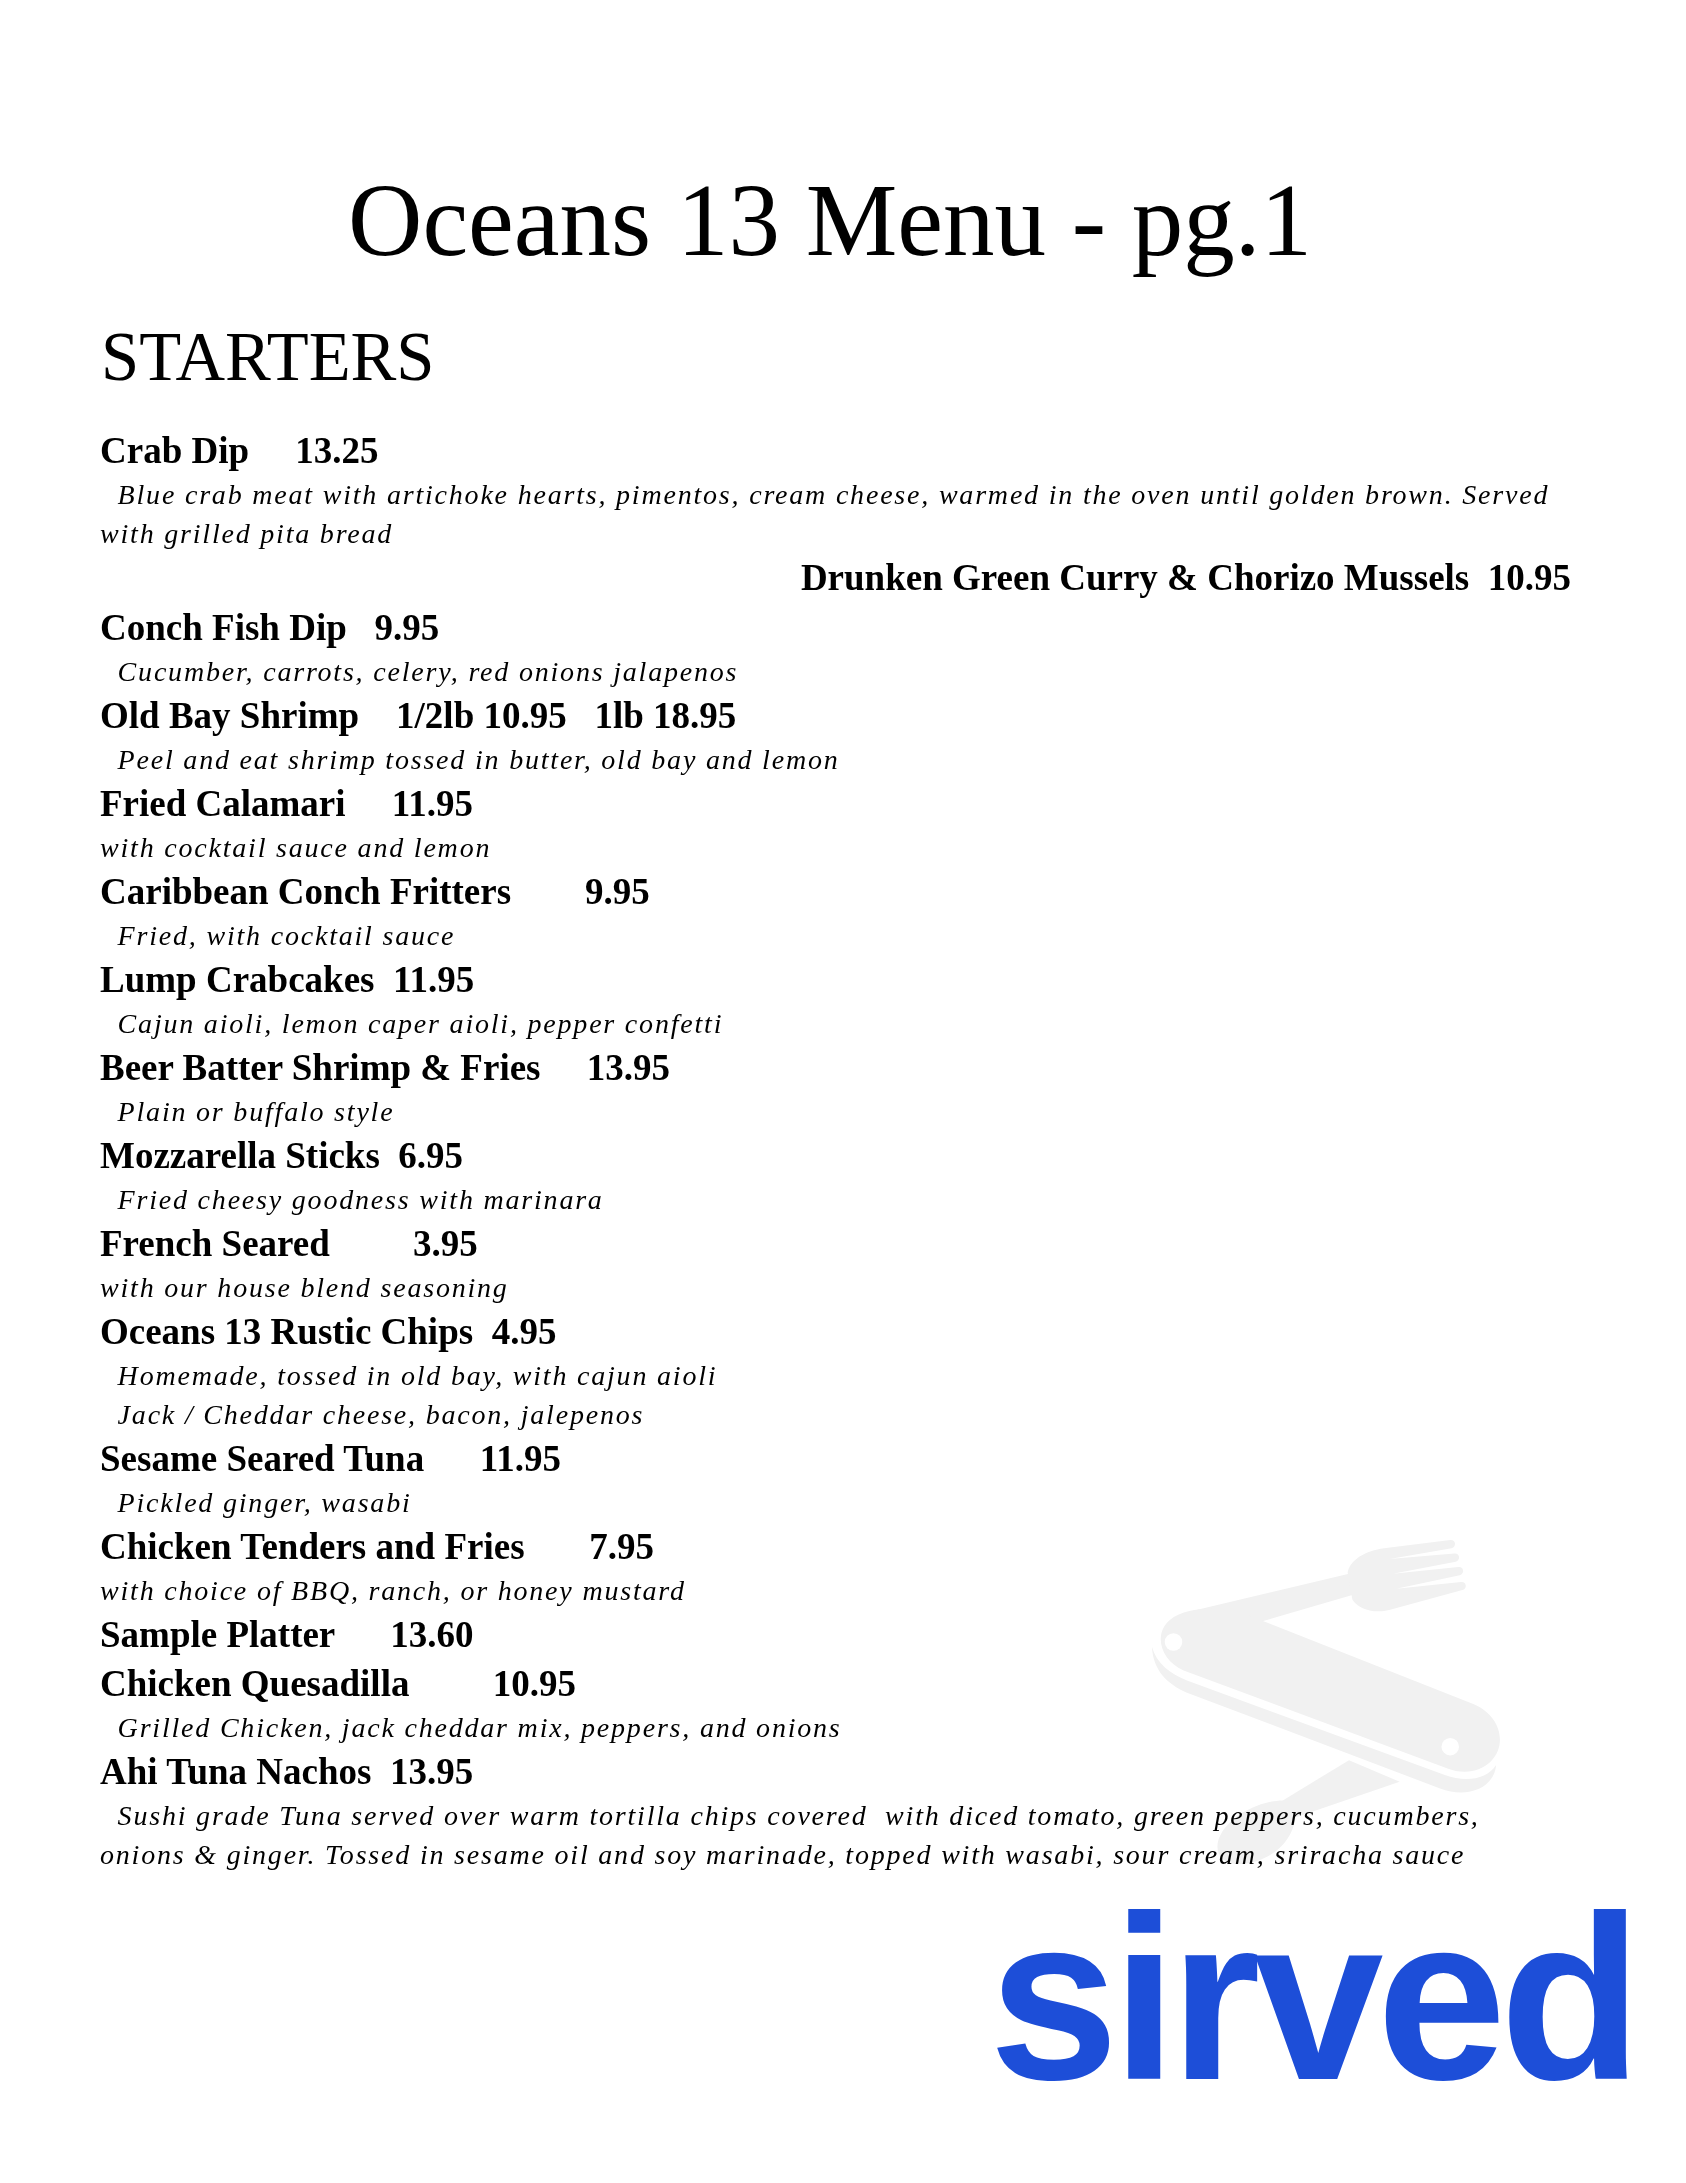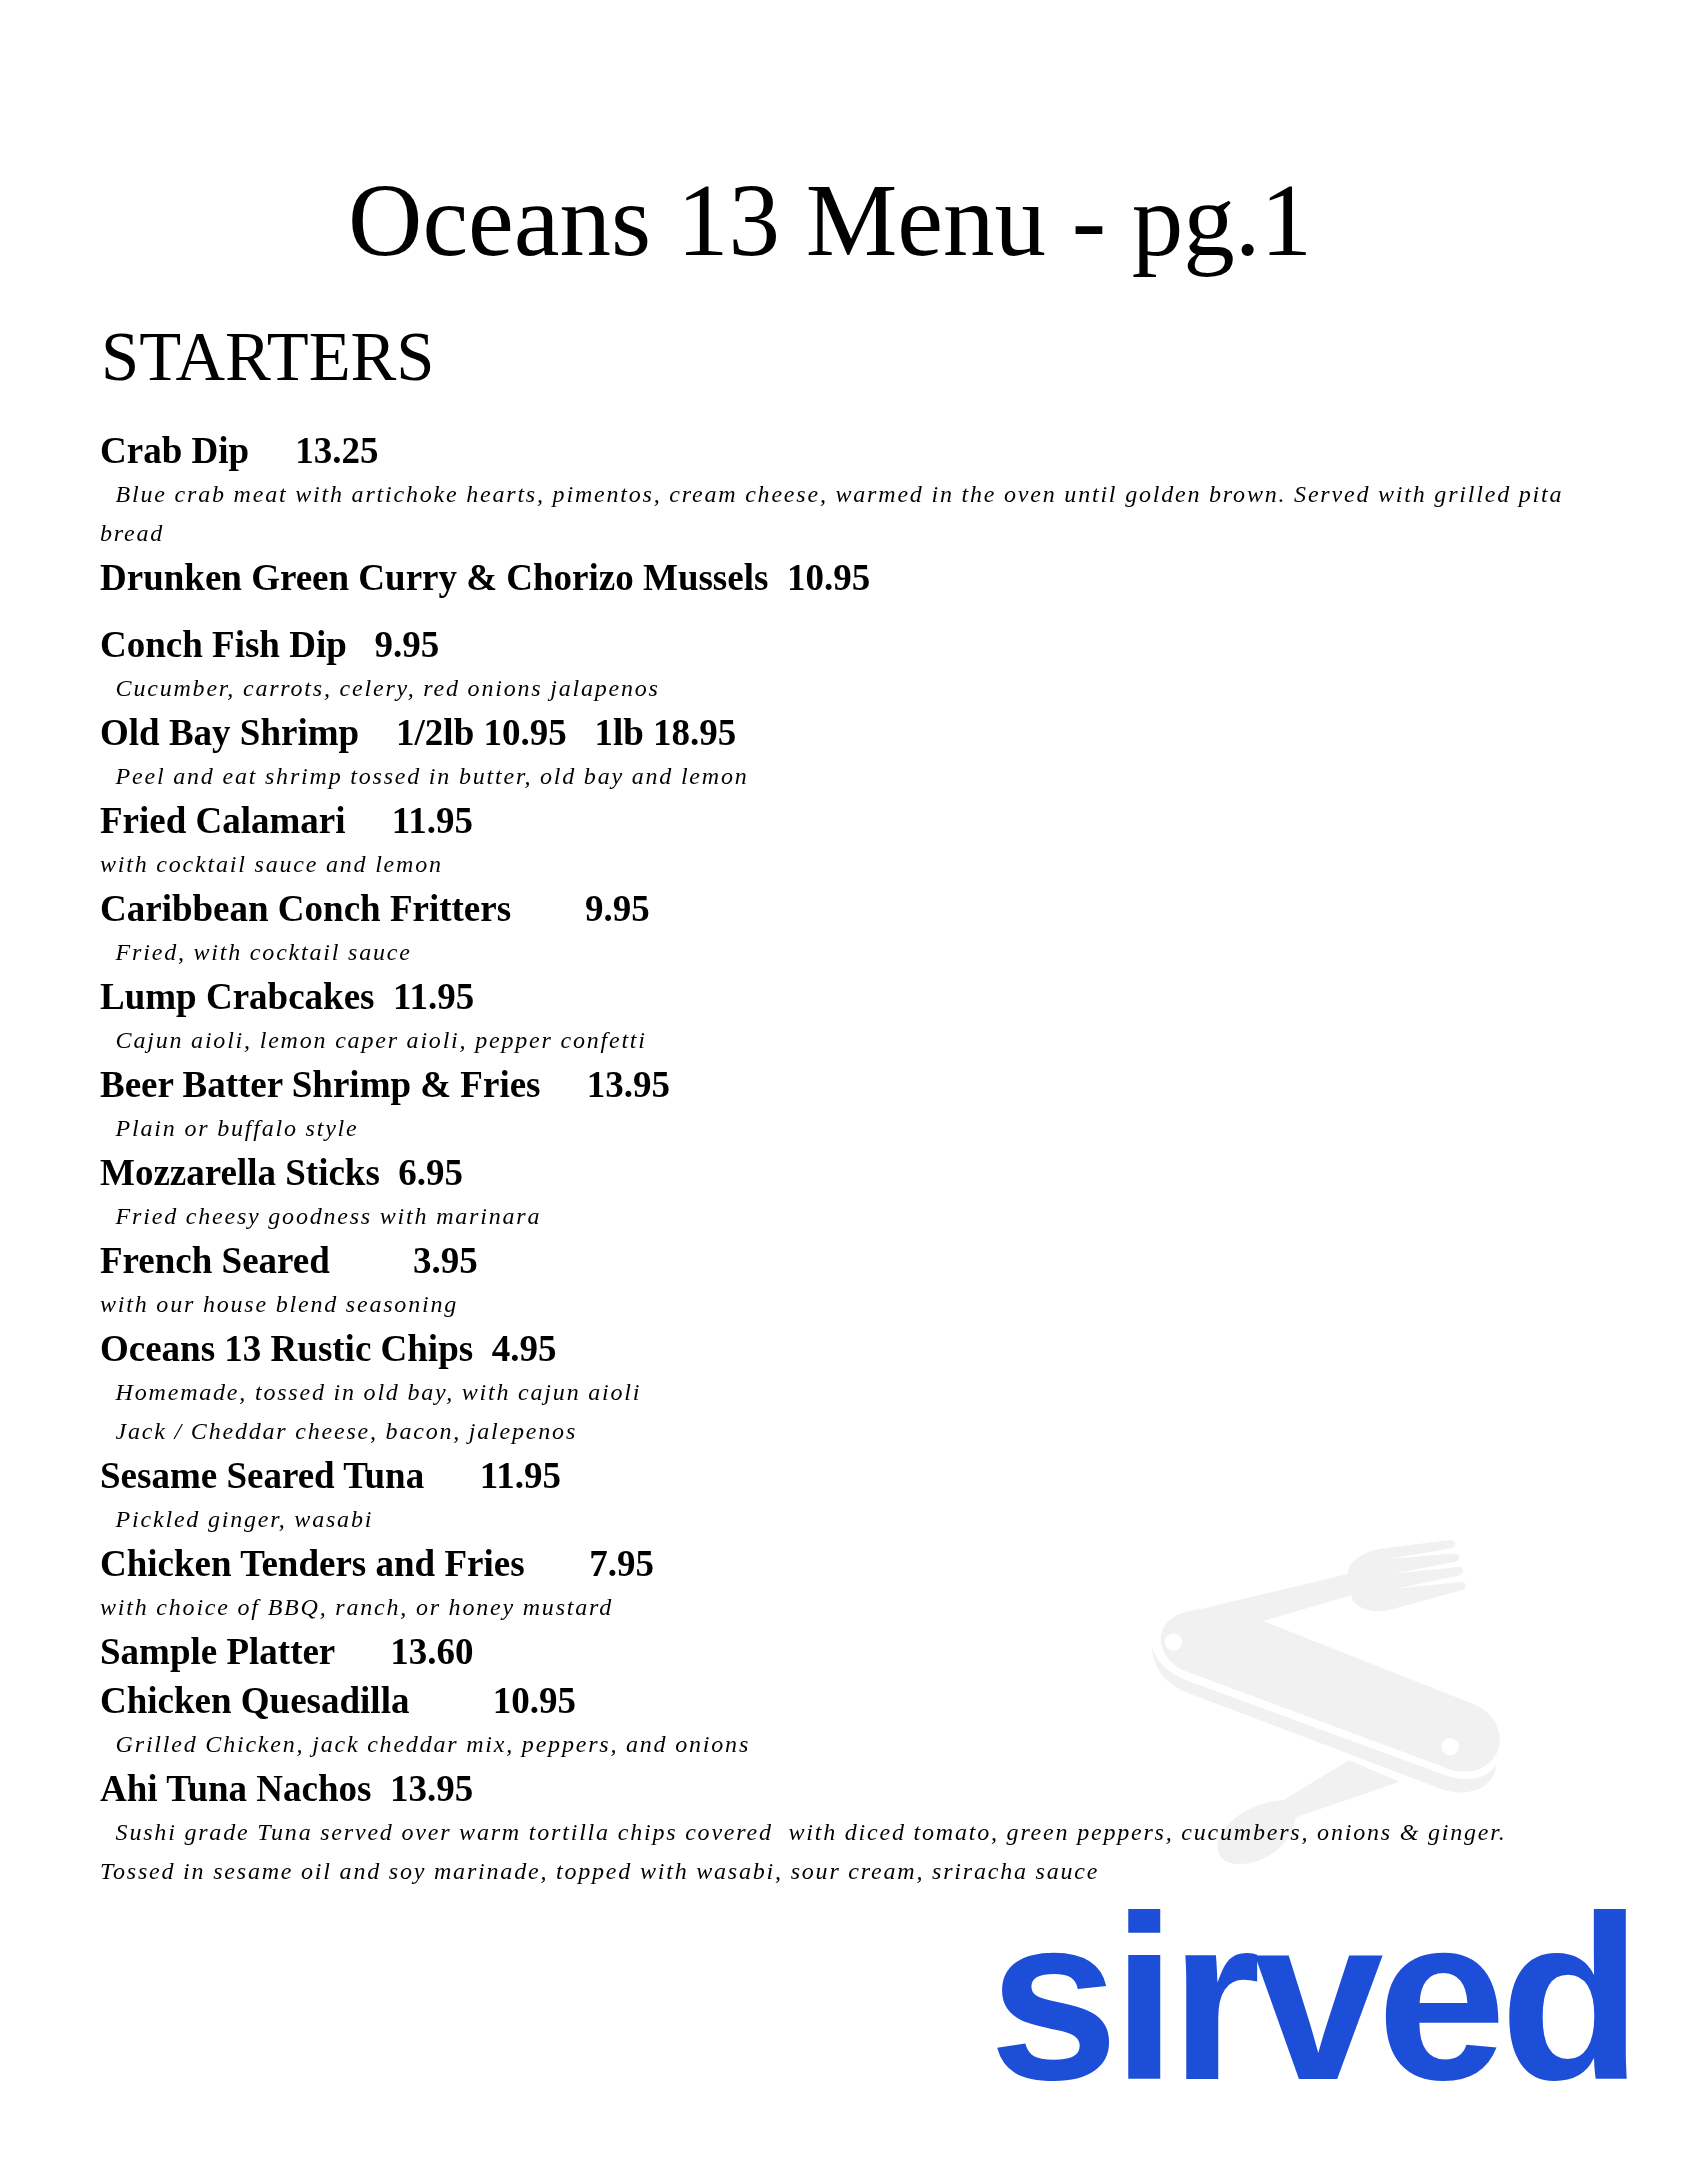--- a/index.html
+++ b/index.html
@@ -12,22 +12,22 @@
   .title { position: absolute; left: 0; width: 1687px; top: 166px; text-align: center; font-size: 103px; line-height: 108px; font-weight: normal; margin: 0; z-index: 1; }
   .title span { display: inline-block; transform: translateX(-13.5px); }
 
   .section-heading { position: absolute; left: 101px; top: 320px; font-size: 70px; line-height: 74px; font-weight: normal; margin: 0; transform: scaleX(0.98); transform-origin: left; z-index: 1; }
 
   .items { position: absolute; left: 100px; top: 426px; width: 1471px; z-index: 1; }
   .item { margin: 0; }
   .item-heading { font-weight: bold; font-size: 37px; line-height: 49px; white-space: pre; height: 49px; }
   .item-name { }
   .item-price { }
-  .item-desc { font-style: italic; font-size: 24px; letter-spacing: 1.8px; line-height: 39px; white-space: pre-wrap; }
-  .item.no-desc { margin-bottom: 18px; }
+  .item-desc { font-style: italic; font-size: 28px; letter-spacing: 1.8px; line-height: 39px; white-space: pre-wrap; }
+  .item.no-desc { margin-bottom: 1px; text-align: right; }
 </style>
 </head>
 <body>
 
 <div class="page">
 
   <svg class="watermark-logo" viewBox="0 0 560 600" xmlns="http://www.w3.org/2000/svg">
     <g fill="#f1f1f1">
 
       <path d="M75 120 L320 62 L330 92 L130 150 Z"></path>

